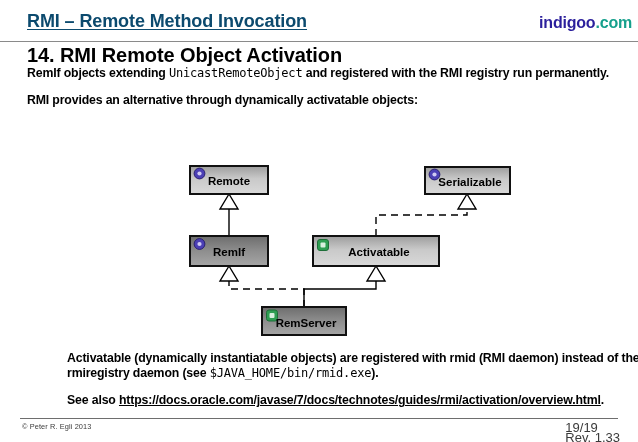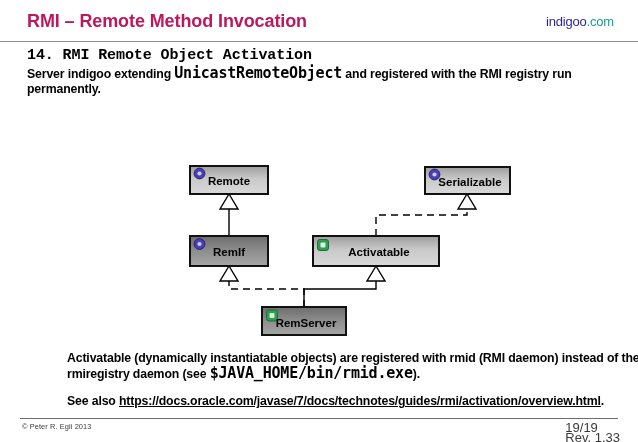--- a/index.html
+++ b/index.html
@@ -23,31 +23,32 @@
     left: 0; top: 0;
     width: 638px;
     height: 40px;
   }
   .slide-title {
     position: absolute;
     left: 27px;
     top: 11px;
     font-size: 18px;
     font-weight: bold;
-    color: #be185d;
+    color: #0c4a6e;
+    text-decoration: underline;
     text-underline-offset: 2px;
     letter-spacing: -0.1px;
     white-space: nowrap;
   }
   .brand {
     position: absolute;
-    right: 24px;
+    right: 6px;
     top: 14px;
-    font-size: 13px;
-    font-weight: normal;
+    font-size: 16px;
+    font-weight: bold;
     white-space: nowrap;
     letter-spacing: -0.2px;
   }
   .brand .b-name { color: #2b1f9c; }
   .brand .b-dot  { color: #1f9e8e; }
   .brand .b-tld  { color: #15a08c; }
 
   .rule-top {
     position: absolute;
     left: 0;
@@ -58,38 +59,37 @@
   }
 
   
   .content {
     position: absolute;
     left: 27px;
     top: 47px;
     width: 592px;
   }
   .sec-title {
-    font-size: 15px;
+    font-size: 20px;
     font-weight: bold;
     line-height: 17px;
     margin: 0 0 2px 0;
     letter-spacing: -0.1px;
-    font-family: Liberation Mono, monospace;
   }
   .para {
     font-size: 12.3px;
     font-weight: bold;
     line-height: 15.2px;
     margin: 0;
     letter-spacing: -0.15px;
   }
   .mono {
     font-family: "DejaVu Sans Mono", monospace;
-    font-weight: bold;
-    font-size: 15px;
+    font-weight: normal;
+    font-size: 12px;
     letter-spacing: -0.2px;
   }
   .gap-sm { height: 12px; }
 
   
   .diagram {
     position: absolute;
     left: 0;
     top: 158px;
     width: 614px;
@@ -150,22 +150,23 @@
 <div class="header">
   <div class="slide-title">RMI – Remote Method Invocation</div>
   <div class="brand">
     <span class="b-name">indigoo</span><span class="b-dot">.</span><span class="b-tld">com</span>
   </div>
 </div>
 <div class="rule-top"></div>
 
 <div class="content">
   <div class="sec-title">14. RMI Remote Object Activation</div>
-  <p class="para"><span>Server indigoo extending </span><span class="mono">UnicastRemoteObject</span><span> and registered with the RMI registry run permanently.</span></p>
+  <p class="para"><span>RemIf objects extending </span><span class="mono">UnicastRemoteObject</span><span> and registered with the RMI registry run permanently.</span></p>
   <div class="gap-sm"></div>
+  <p class="para">RMI provides an alternative through dynamically activatable objects:</p>
 </div>
 
 <div class="diagram">
   <svg width="638" height="190" viewBox="0 0 638 190" xmlns="http://www.w3.org/2000/svg">
     <defs>
       <linearGradient id="gradLight" x1="0" y1="0" x2="0" y2="1">
         <stop offset="0%" stop-color="#9d9d9d"></stop>
         <stop offset="45%" stop-color="#c9c9c9"></stop>
         <stop offset="100%" stop-color="#d9d9d9"></stop>
       </linearGradient>

